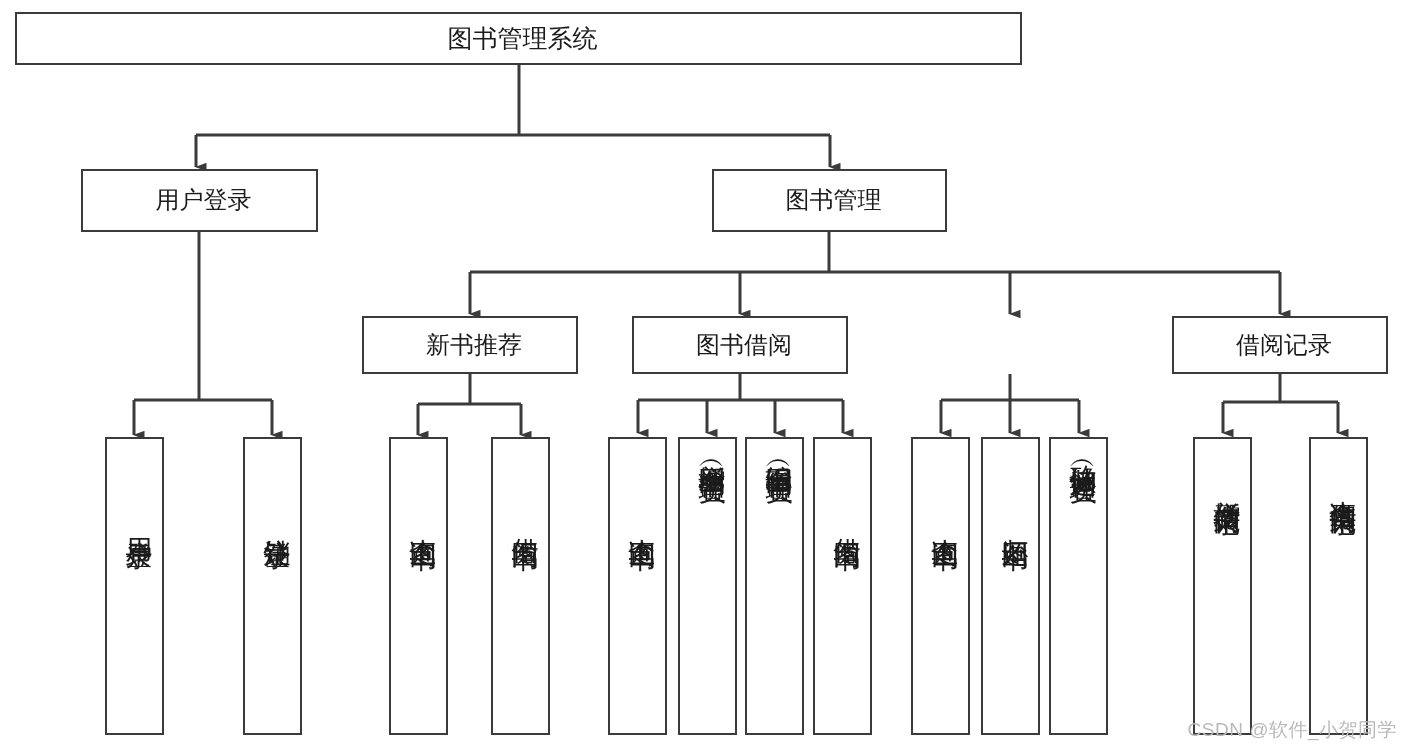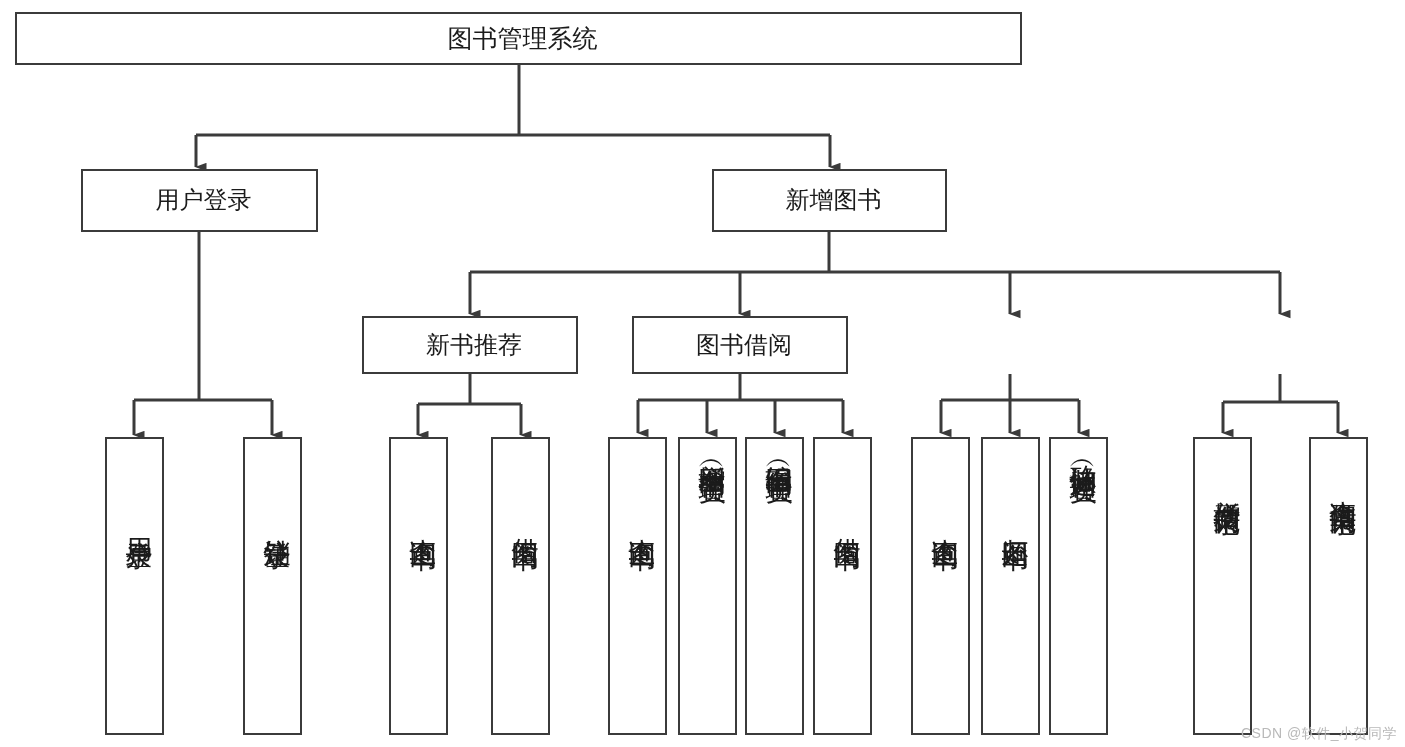--- a/index.html
+++ b/index.html
@@ -46,21 +46,21 @@
     font-size:27px;
     letter-spacing:2px;
     line-height:1;
     white-space:nowrap;
   }
 
   .watermark{
     position:absolute;
     right:8px;
     bottom:4px;
-    font-size:14px;
+    font-size:19px;
     color:#b9b9b9;
     letter-spacing:0.5px;
     white-space:nowrap;
   }
 </style>
 </head>
 <body>
 
 <div id="stage">
 
@@ -116,28 +116,31 @@
   </svg>
 
   <div class="node root" style="left:15px;top:12px;width:1007px;height:53px;">
     <span class="label">图书管理系统</span>
   </div>
 
   <div class="node lvl2" style="left:81px;top:169px;width:237px;height:63px;">
     <span class="label">用户登录</span>
   </div>
   <div class="node lvl2" style="left:712px;top:169px;width:235px;height:63px;">
-    <span class="label">新增图书</span>
+    <span class="label">图书管理</span>
   </div>
 
   <div class="node lvl3" style="left:632px;top:316px;width:216px;height:58px;">
     <span class="label">图书借阅</span>
   </div>
   <div class="node lvl3" style="left:362px;top:316px;width:216px;height:58px;">
     <span class="label">新书推荐</span>
+  </div>
+  <div class="node lvl3" style="left:1172px;top:316px;width:216px;height:58px;">
+    <span class="label">借阅记录</span>
   </div>
 
   <div class="node leaf" style="left:105px;top:437px;width:59px;height:298px;">
     <span class="label" style="margin-top:78px;">用户登录</span>
   </div>
   <div class="node leaf" style="left:243px;top:437px;width:59px;height:298px;">
     <span class="label" style="margin-top:78px;">注销登录</span>
   </div>
 
   <div class="node leaf" style="left:389px;top:437px;width:59px;height:298px;">

